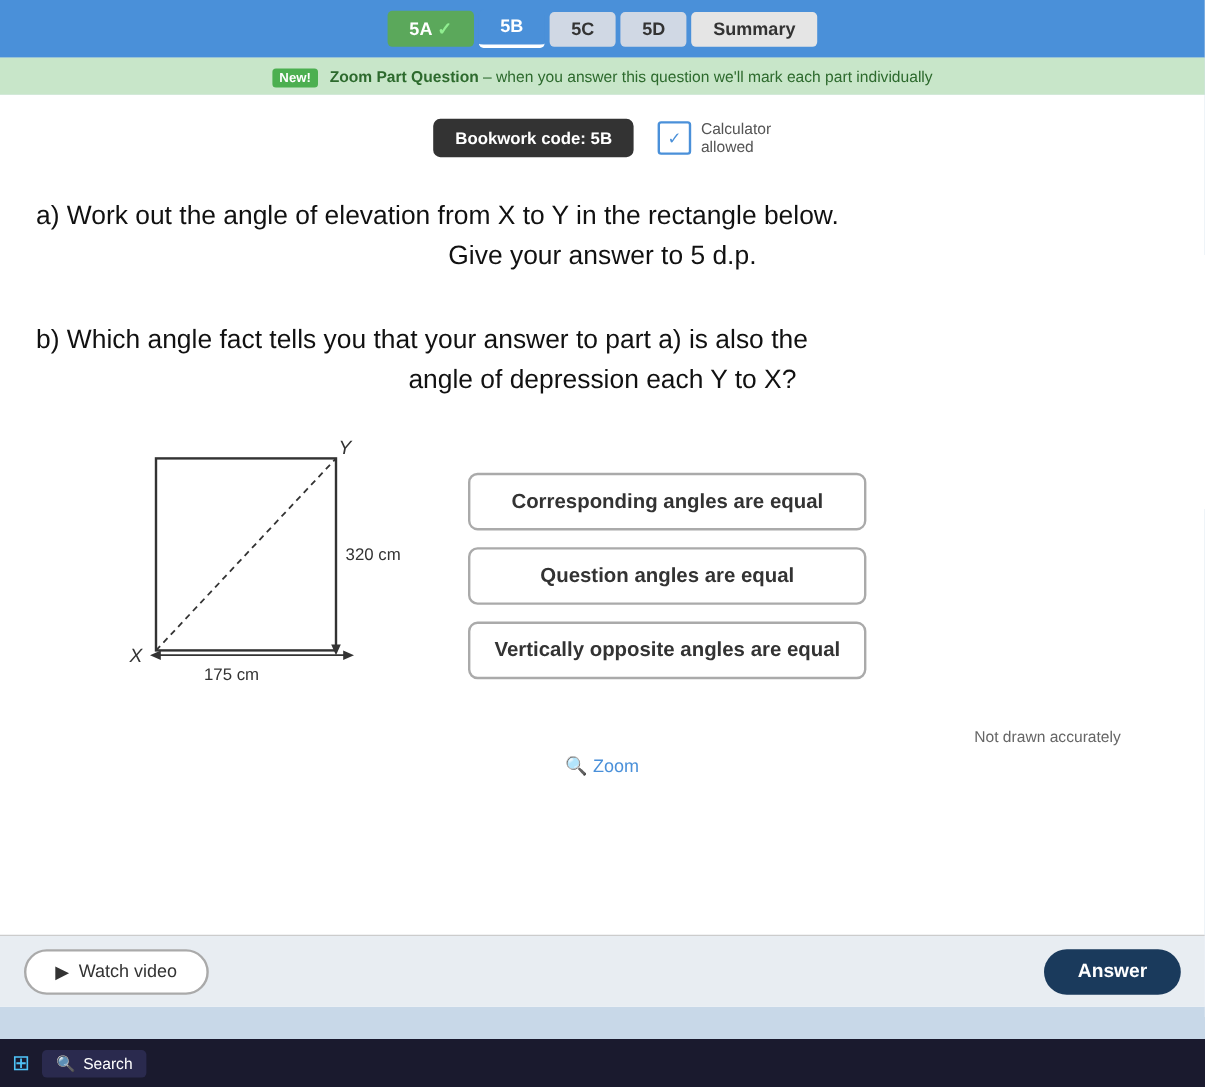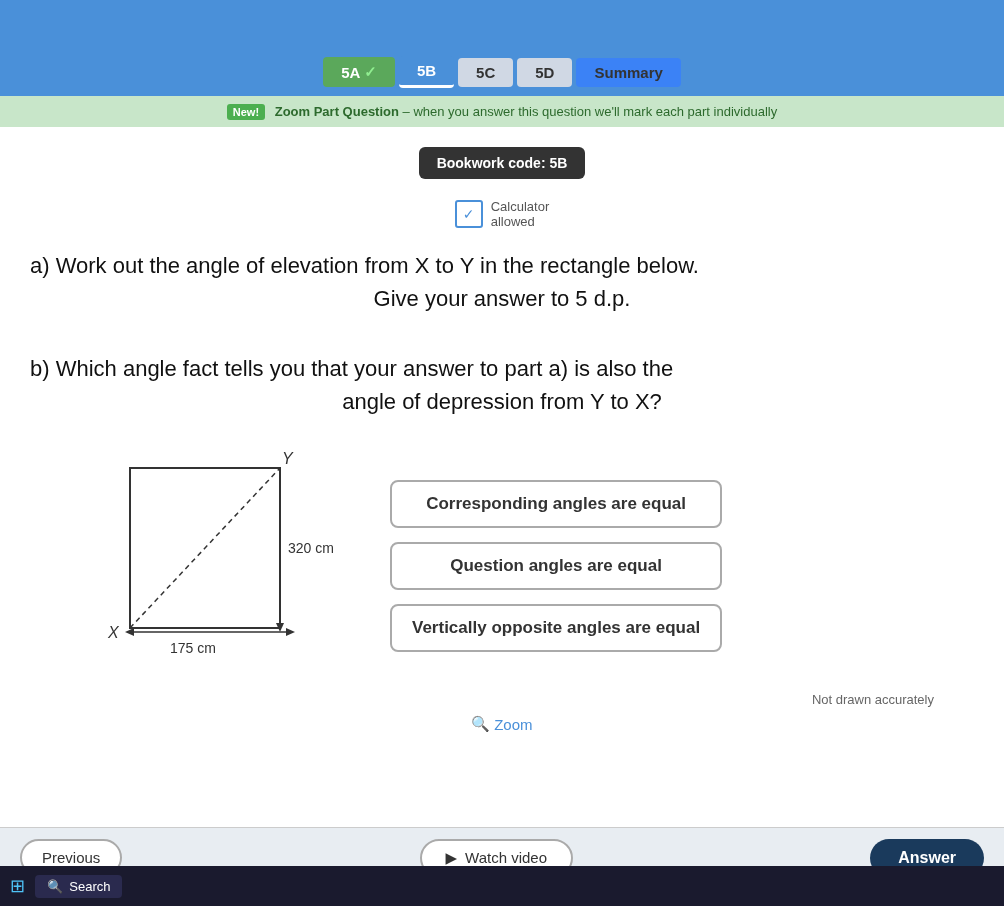--- a/index.html
+++ b/index.html
@@ -25,33 +25,32 @@
       padding: 6px 18px;
       border-radius: 4px;
       font-size: 15px;
       font-weight: bold;
       color: #333;
       background: #d0d8e4;
       cursor: pointer;
       display: flex;
       align-items: center;
       gap: 4px;
-      margin-top: 48px;
     }
     .nav-tab.active {
       background: #4a90d9;
       color: white;
       border-bottom: 3px solid white;
     }
     .nav-tab.completed {
       background: #5ba85b;
       color: white;
     }
     .nav-tab.summary {
-      background: #3b82f6;
+      background: #e5e5e5;
       color: #333;
     }
 
     
     .green-banner {
       background: #c8e6c9;
       padding: 8px 20px;
       text-align: center;
       font-size: 13px;
       color: #2d6a2d;
@@ -75,22 +74,21 @@
       min-height: 760px;
       position: relative;
     }
 
     
     .bookwork-row {
       display: flex;
       align-items: center;
       justify-content: center;
       gap: 20px;
-      margin-bottom: 20px;
-      flex-direction: column;
+      margin-bottom: 32px;
     }
     .bookwork-code-box {
       background: #333;
       color: white;
       padding: 8px 18px;
       border-radius: 6px;
       font-size: 14px;
       font-weight: bold;
     }
     .calculator-info {
@@ -310,21 +308,21 @@
   </div>
 
   <div class="question-text">
     <div class="part-a">
       <div>a) Work out the angle of elevation from X to Y in the rectangle below.</div>
       <div style="text-align:center;">Give your answer to 5 d.p.</div>
     </div>
     <br>
     <div class="part-b">
       <div>b) Which angle fact tells you that your answer to part a) is also the</div>
-      <div style="text-align:center;">angle of depression from Y to X?</div>
+      <div style="text-align:center;">angle of depression each Y to X?</div>
     </div>
   </div>
 
   <div class="diagram-answers">
 
     <div class="diagram-container">
       <svg class="diagram-svg" viewBox="0 0 260 260">
 
         <rect x="40" y="40" width="150" height="160" fill="white" stroke="#333" stroke-width="2"></rect>
 
@@ -364,23 +362,20 @@
   </div>
 
   <div class="not-drawn">Not drawn accurately</div>
 
   <div class="zoom-link">
     <span>🔍</span>
     <span>Zoom</span>
   </div>
 
   <div class="bottom-bar">
-    <button class="prev-button">
-      <span>Previous</span>
-    </button>
     <button class="watch-video-btn">
       <span>▶</span>
       <span>Watch video</span>
     </button>
     <button class="answer-button">
       <span>Answer</span>
     </button>
   </div>
 
 </div>

